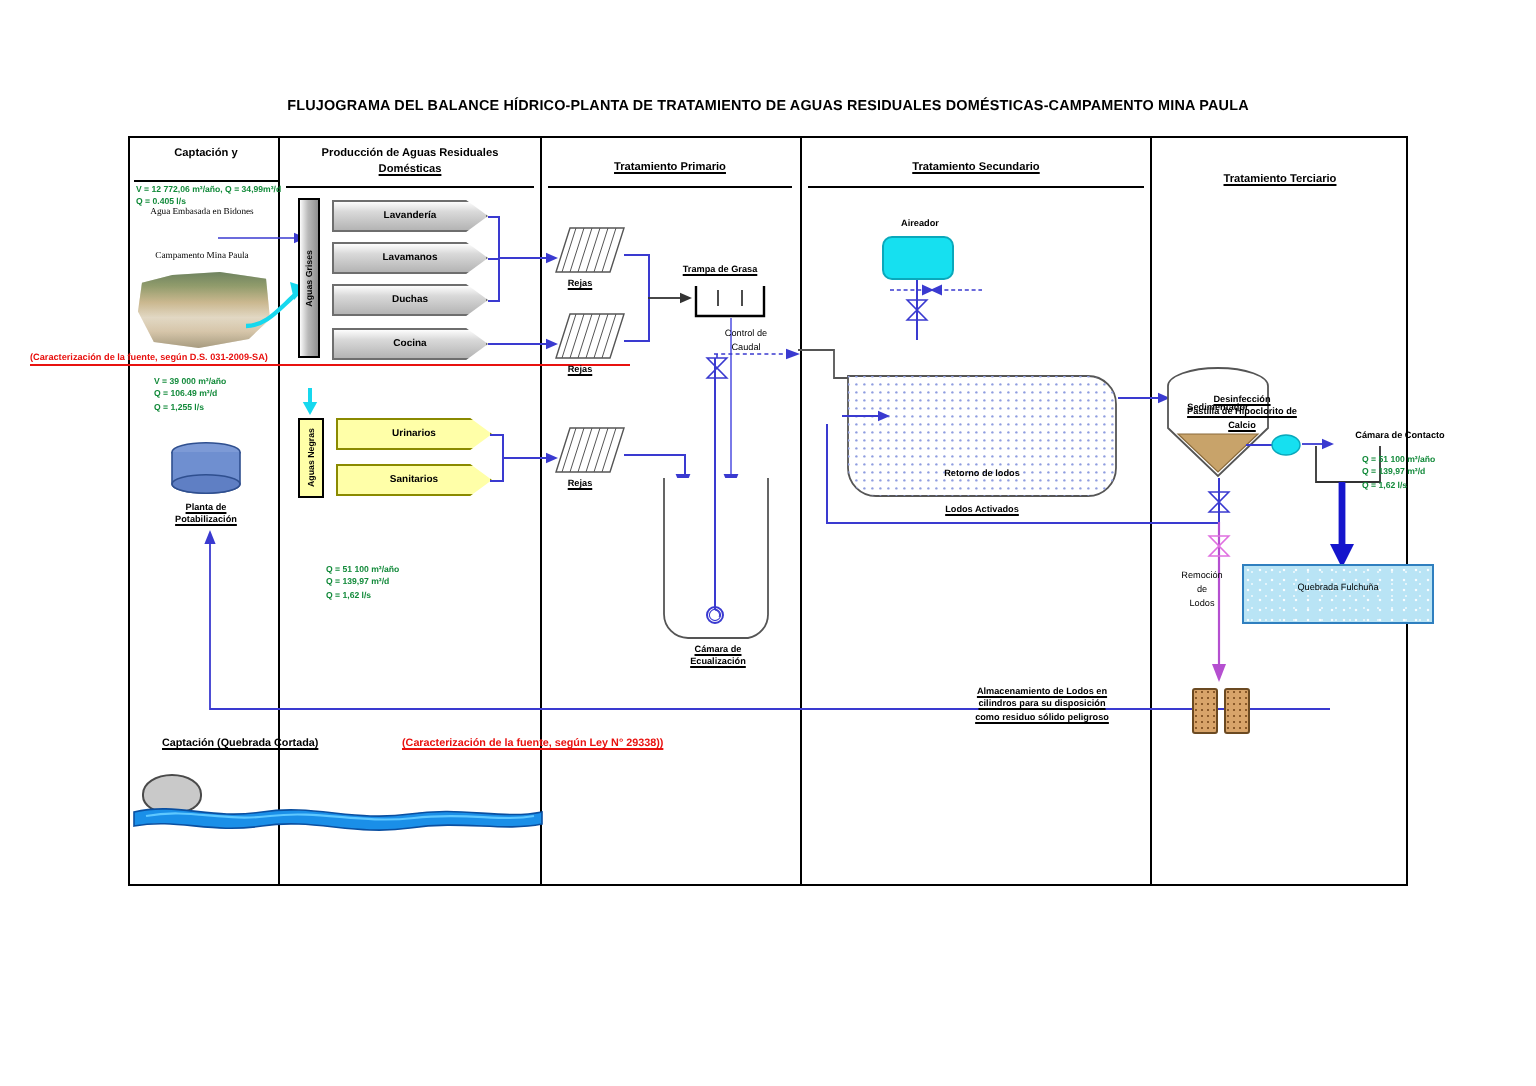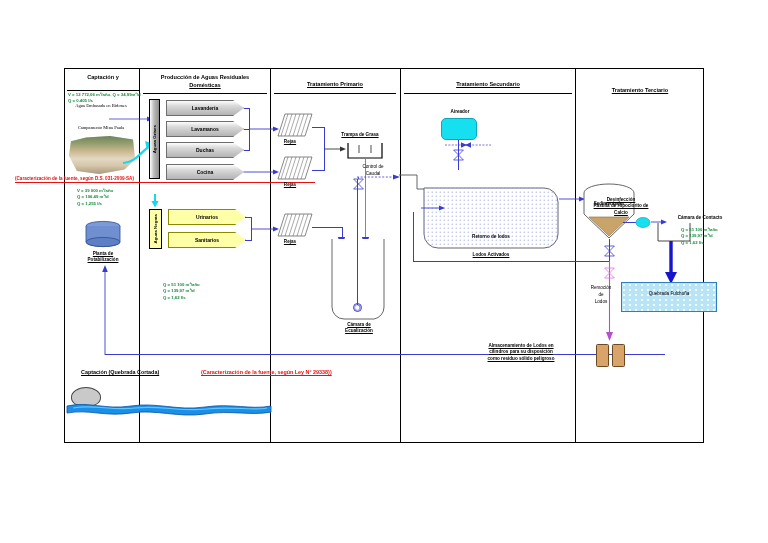--- a/index.html
+++ b/index.html
@@ -199,20 +199,21 @@
     background: #c9c9c9;
     border: 1px solid #4a4a4a;
     border-radius: 50% 50% 45% 45%;
   }
 </style>
 </head>
 <body>
 
 <div class="page">
 
+  <div class="title">FLUJOGRAMA DEL BALANCE HÍDRICO-PLANTA DE TRATAMIENTO DE AGUAS RESIDUALES DOMÉSTICAS-CAMPAMENTO MINA PAULA</div>
 
   <div class="frame">
 
     <div class="vsep" style="left:74px;"></div>
     <div class="vsep" style="left:205px;"></div>
     <div class="vsep" style="left:335px;"></div>
     <div class="vsep" style="left:510px;"></div>
 
     <div class="hdr" style="left:2px; top:5px; width:72px;">
       <span>Captación y</span>

